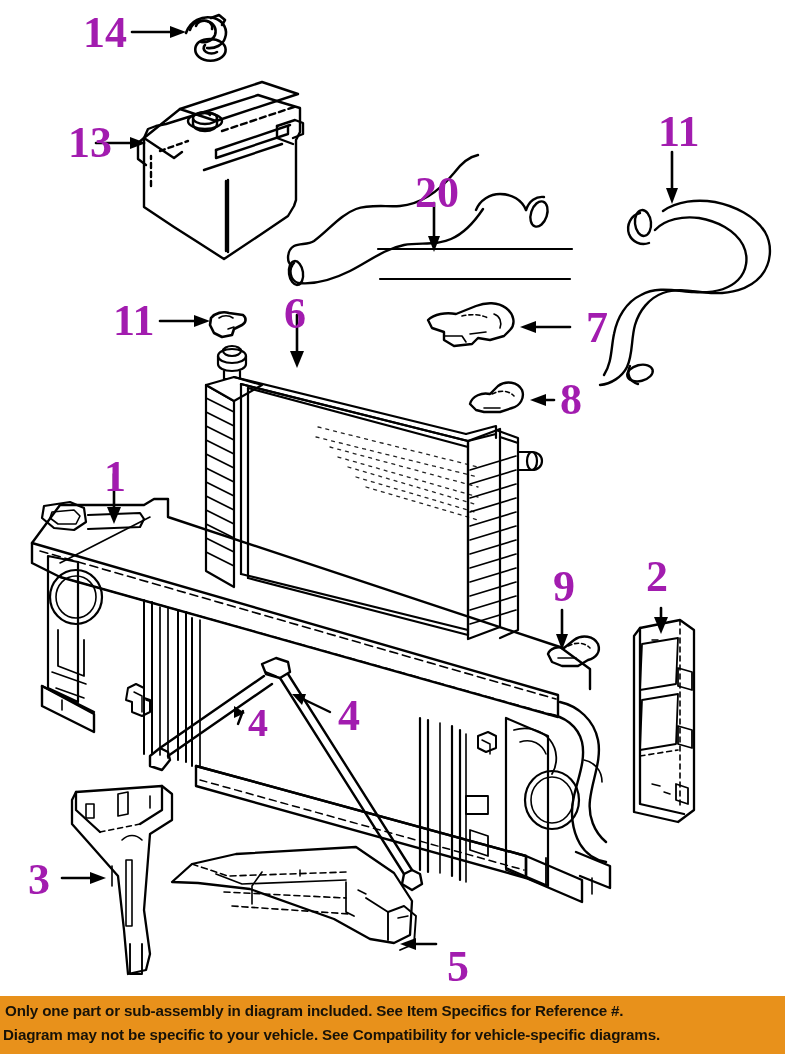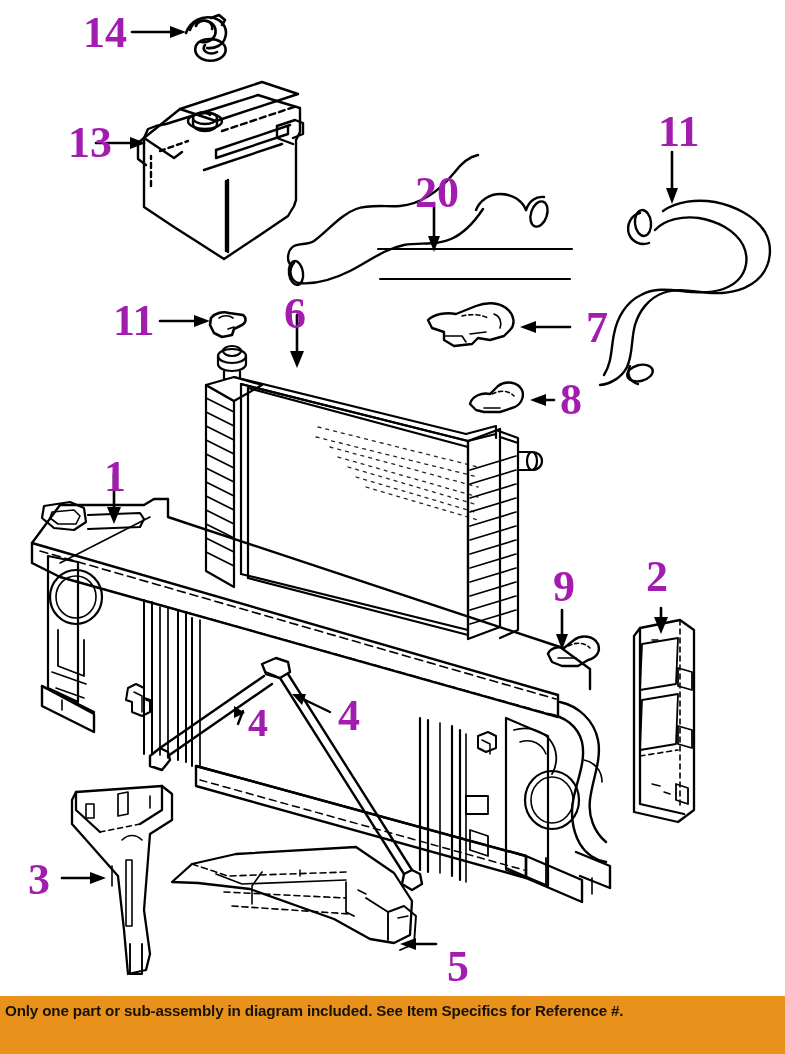--- a/index.html
+++ b/index.html
@@ -443,15 +443,16 @@
   <div class="callout n" style="left:560px;top:378px;">8</div>
   <div class="callout n" style="left:553px;top:565px;">9</div>
   <div class="callout n" style="left:113px;top:299px;">11</div>
   <div class="callout n" style="left:658px;top:110px;font-family:Liberation Serif, serif;">11</div>
   <div class="callout n" style="left:415px;top:171px;">20</div>
   <div class="callout n" style="left:48px;top:121px;margin-left:20px;">13</div>
   <div class="callout n" style="left:83px;top:11px;">14</div>
 
   <div id="banner">
     <div class="line l1">Only one part or sub-assembly in diagram included. See Item Specifics for Reference #.</div>
+    <div class="line l2">Diagram may not be specific to your vehicle. See Compatibility for vehicle-specific diagrams.</div>
   </div>
 
 </div>
 
 </body></html>

